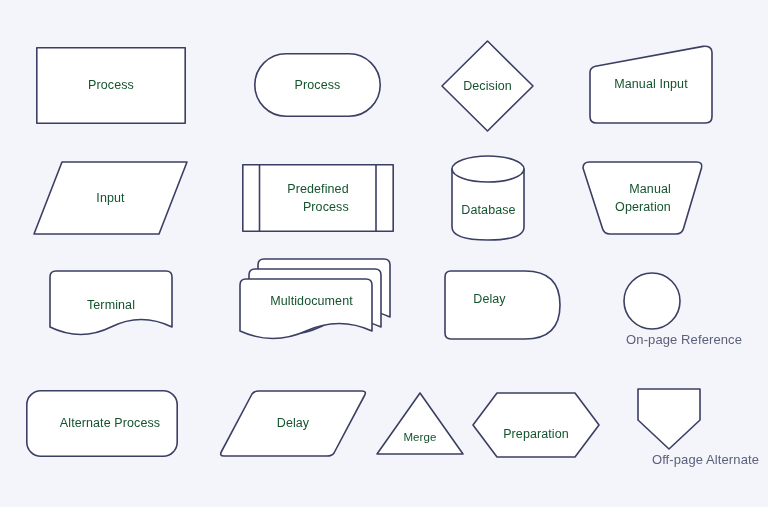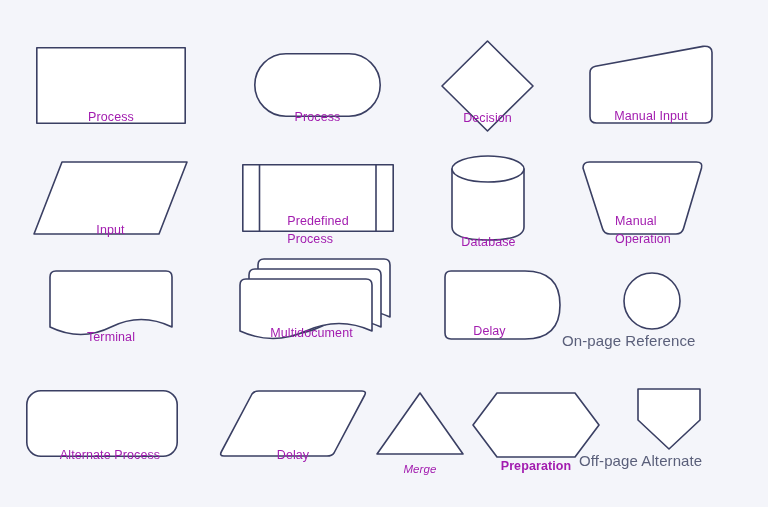--- a/index.html
+++ b/index.html
@@ -45,40 +45,39 @@
   }
   .shape-label {
     position: absolute;
     left: 0;
     top: 0;
     width: 100%;
     height: 100%;
     display: flex;
     align-items: center;
     justify-content: center;
-    text-align: left;
+    text-align: right;
     font-size: 12.5px;
     line-height: 1.45;
-    color: #a21caf;
+    color: #14532d;
     letter-spacing: 0.1px;
     pointer-events: none;
-    margin-top: 32px;
   }
   .shape-label.inset-left {
     padding-right: 26px;
     box-sizing: border-box;
   }
   .shape-label.small {
     font-size: 11.5px;
   }
   .caption {
     position: absolute;
     width: 100%;
-    text-align: left;
-    font-size: 15px;
+    text-align: right;
+    font-size: 13px;
     color: #5a5f7a;
     letter-spacing: 0.1px;
   }
 </style>
 </head>
 <body style="background: rgb(244, 245, 250);">
 
 <div id="board">
 
   <div class="shape-cell" style="left:36px; top:47px; width:150px; height:77px;">
@@ -189,24 +188,24 @@
     <svg width="148" height="67" viewBox="0 0 148 67" aria-hidden="true">
       <path class="shape-path" d="M33 4 Q35 1 40 1 L143 1 Q148 1 145.5 5.5 L115 63 Q113 66 108 66 L5 66 Q0 66 2.5 61.5 Z"></path>
     </svg>
     <div class="shape-label">Delay</div>
   </div>
 
   <div class="shape-cell" style="left:376px; top:392px; width:88px; height:63px;">
     <svg width="88" height="63" viewBox="0 0 88 63" aria-hidden="true">
       <path class="shape-path" d="M44 1 L87 62 L1 62 Z"></path>
     </svg>
-    <div class="shape-label small" style="padding-top:14px;font-style:italic;">Merge</div>
-  </div>
-
-  <div class="shape-cell" style="left:472px; top:392px; width:128px; height:84px;font-weight:bold;">
+    <div class="shape-label small" style="padding-top:14px;">Merge</div>
+  </div>
+
+  <div class="shape-cell" style="left:472px; top:392px; width:128px; height:84px;">
     <svg width="128" height="66" viewBox="0 0 128 66" aria-hidden="true">
       <path class="shape-path" d="M25 1 L103 1 L127 33 L103 65 L25 65 L1 33 Z"></path>
     </svg>
     <div class="shape-label">Preparation</div>
   </div>
 
   <div class="shape-cell" style="left:637px; top:388px; width:64px; height:62px;">
     <svg width="64" height="62" viewBox="0 0 64 62" aria-hidden="true">
       <path class="shape-path" d="M1 1 L63 1 L63 32 L32 61 L1 32 Z"></path>
     </svg>

